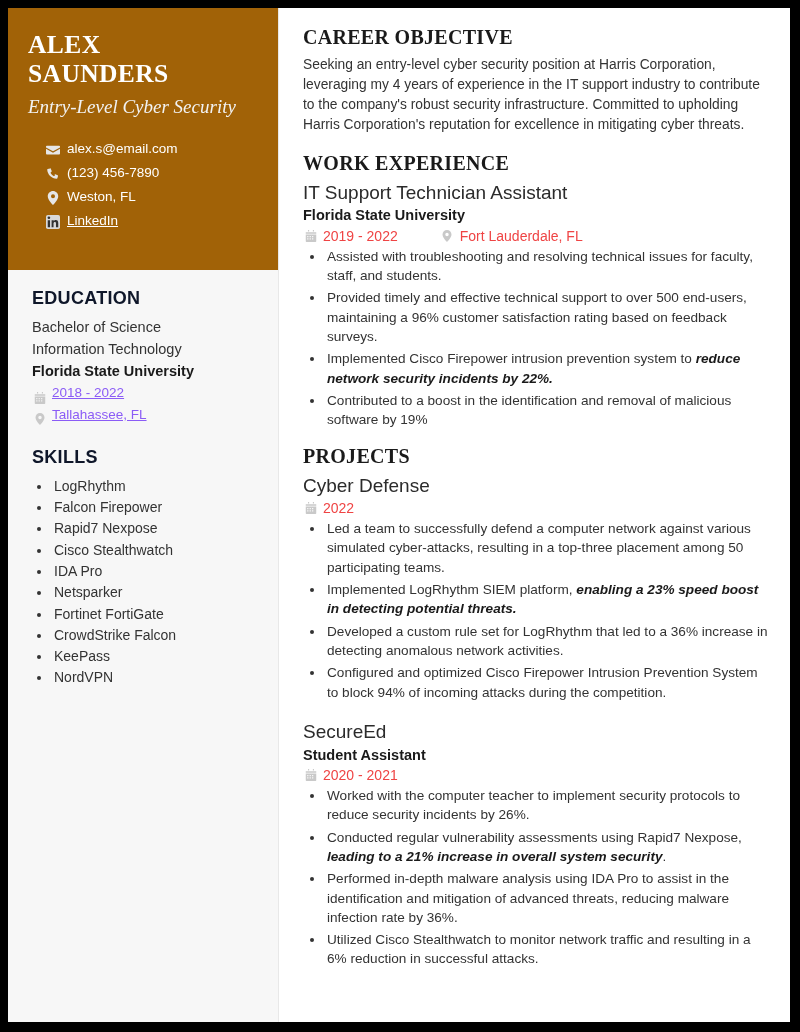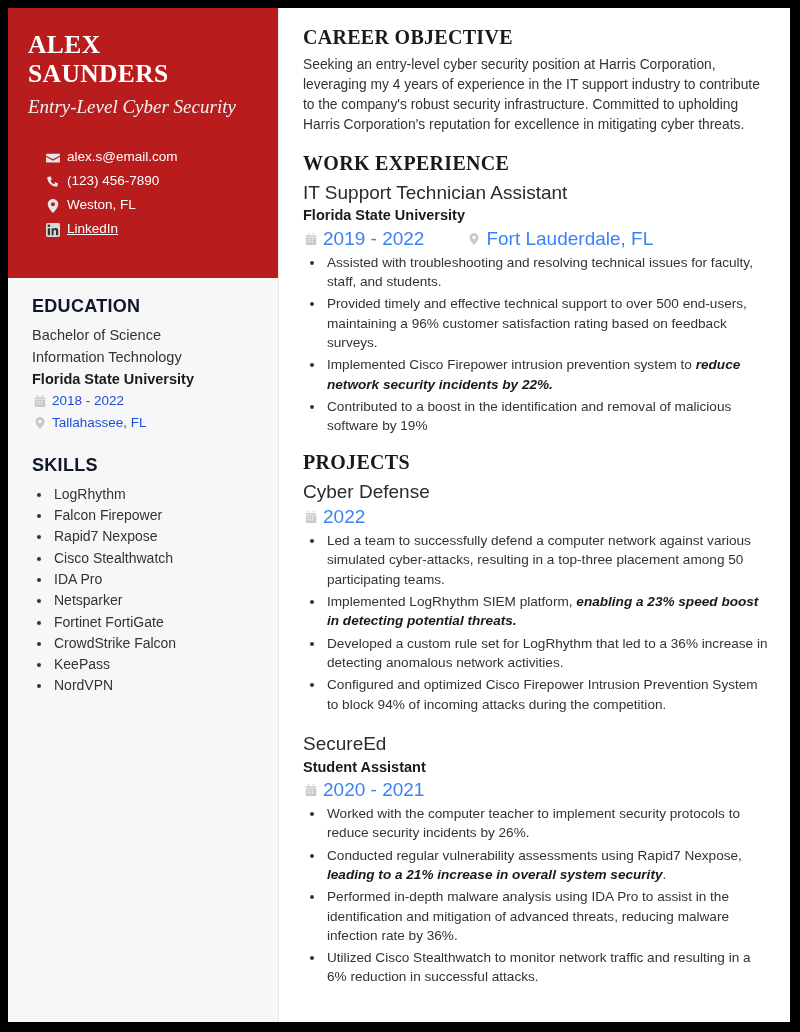--- a/index.html
+++ b/index.html
@@ -21,39 +21,39 @@
   }
   
   .sidebar {
     width: 270px;
     flex: 0 0 270px;
     background: #f7f7f7;
     border-right: 1px solid #e8e8e8;
     position: relative;
   }
   .sidebar-head {
-    background: #b91c1c;
+    background: #a16207;
     color: #ffffff;
     padding: 22px 36px 22px 20px;
   }
   .name {
     font-family: "Liberation Serif", serif;
     font-weight: bold;
     font-size: 25.5px;
     letter-spacing: 0.4px;
     line-height: 1.15;
     margin: 0 0 6px 0;
     color: #ffffff;
   }
   .title-role {
     font-family: "Liberation Serif", serif;
     font-style: italic;
     font-size: 19px;
     line-height: 1.3;
-    margin: 0 0 28px 0;
+    margin: 0 0 20px 0;
     color: #f2f2f2;
   }
   .contact-list { margin: 16px; padding: 0; list-style: none; }
   .contact-row {
     display: flex;
     align-items: center;
     font-size: 13.5px;
     line-height: 1.55;
     margin-bottom: 3px;
     color: #ffffff;
@@ -80,25 +80,26 @@
     margin: 0 0 8px 0;
   }
   .edu-line {
     font-size: 14.5px;
     line-height: 1.5;
     color: #333;
   }
   .edu-line.bold { font-weight: bold; color: #1a1a1a; }
   .meta-row {
     display: flex;
-    align-items: center;
+    align-items: flex-end;
     font-size: 13.5px;
-    color: #1d4ed8;
+    color: #8b5cf6;
     line-height: 1.5;
     margin-top: 1px;
+    text-decoration: underline;
   }
   .meta-row .ic {
     width: 15px; flex: 0 0 15px;
     display: inline-flex;
     align-items: center; justify-content: center;
     margin-right: 5px;
     color: #c9c9c9;
   }
   .skills-block { margin-top: 22px; }
   ul.skills {
@@ -145,22 +146,22 @@
   .entry-org {
     font-size: 14.5px;
     font-weight: bold;
     color: #1a1a1a;
     line-height: 1.35;
     margin: 0 0 2px 0;
   }
   .entry-meta {
     display: flex;
     align-items: center;
-    font-size: 19px;
-    color: #3b82f6;
+    font-size: 14px;
+    color: #ef4444;
     margin-bottom: 3px;
   }
   .entry-meta .seg { display: flex; align-items: center; }
   .entry-meta .seg.loc { margin-left: 42px; }
   .entry-meta .ic {
     width: 15px; flex: 0 0 15px;
     display: inline-flex; align-items: center; justify-content: center;
     margin-right: 5px;
     color: #c9c9c9;
   }

